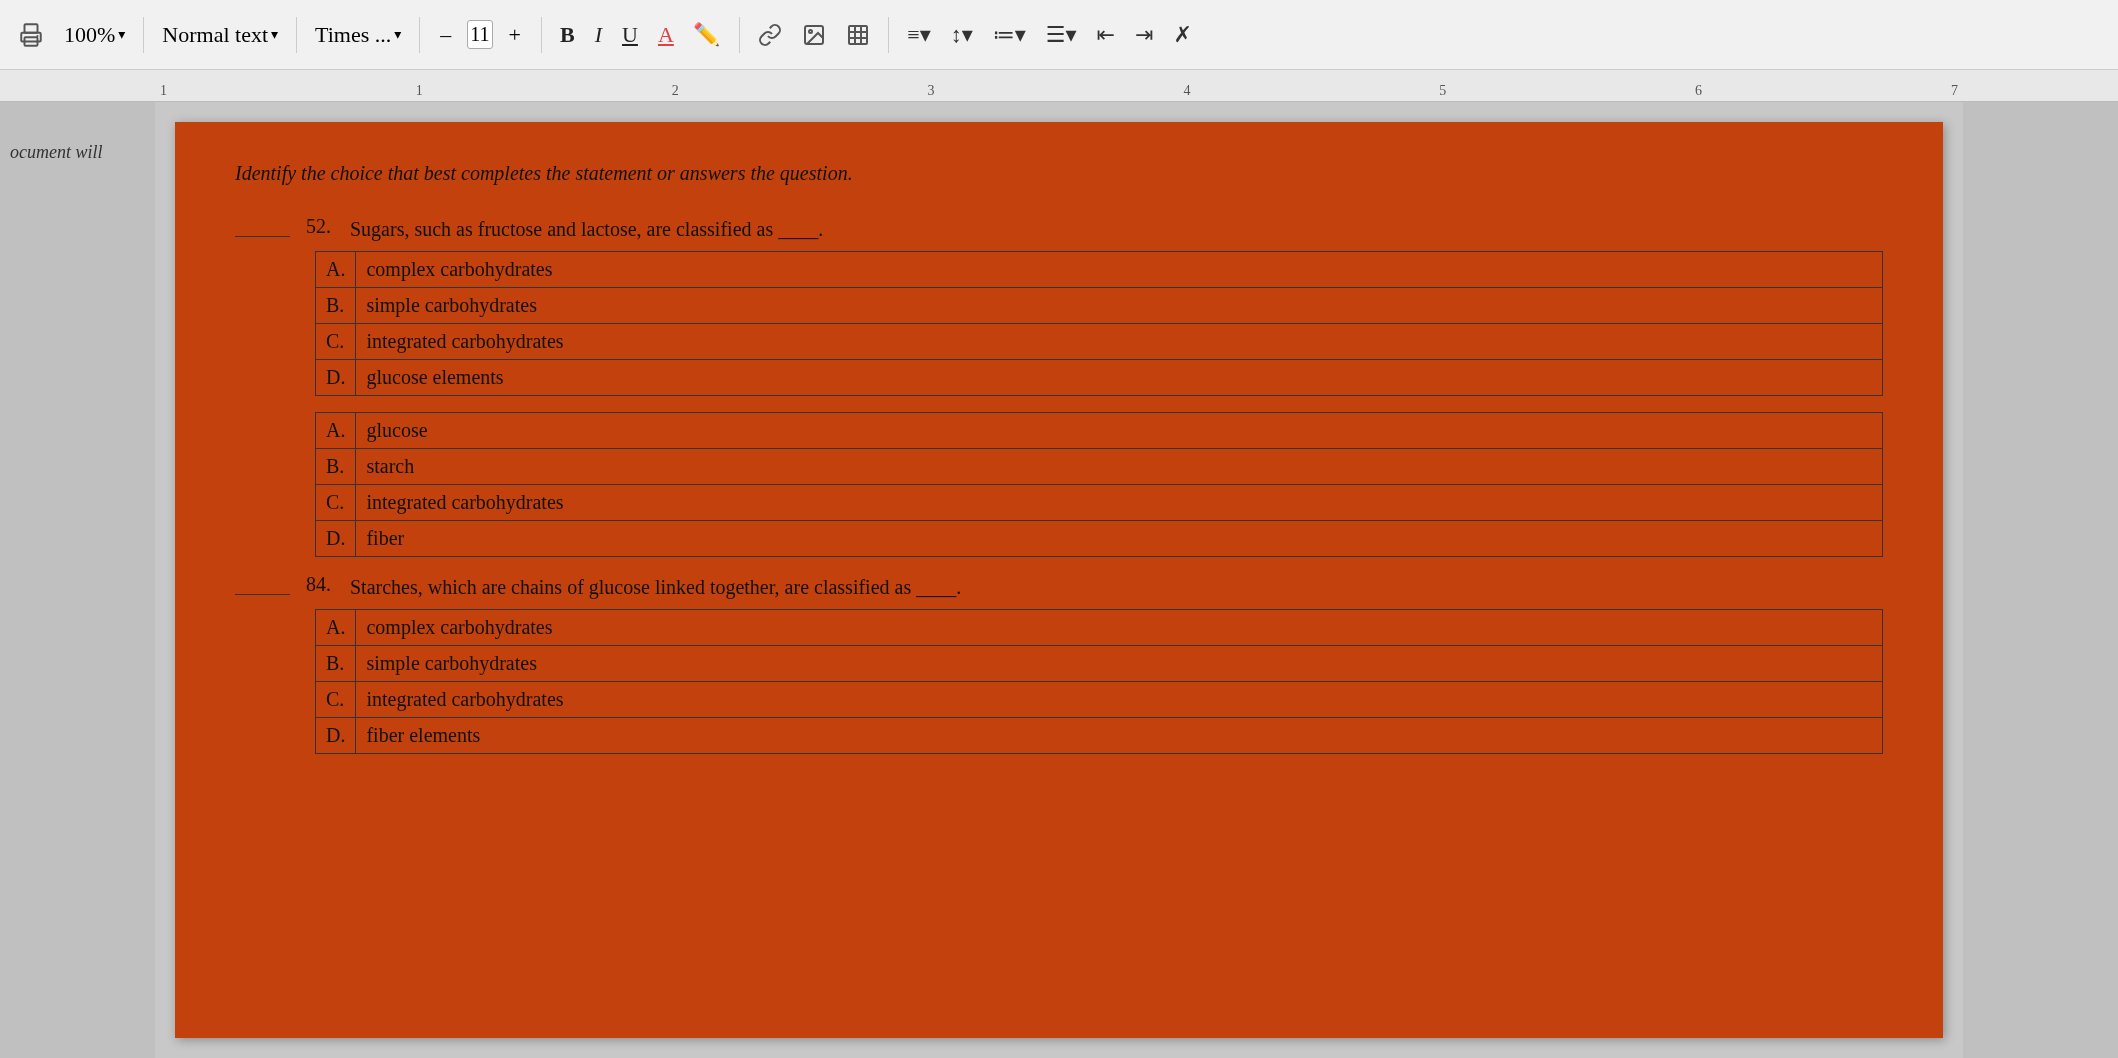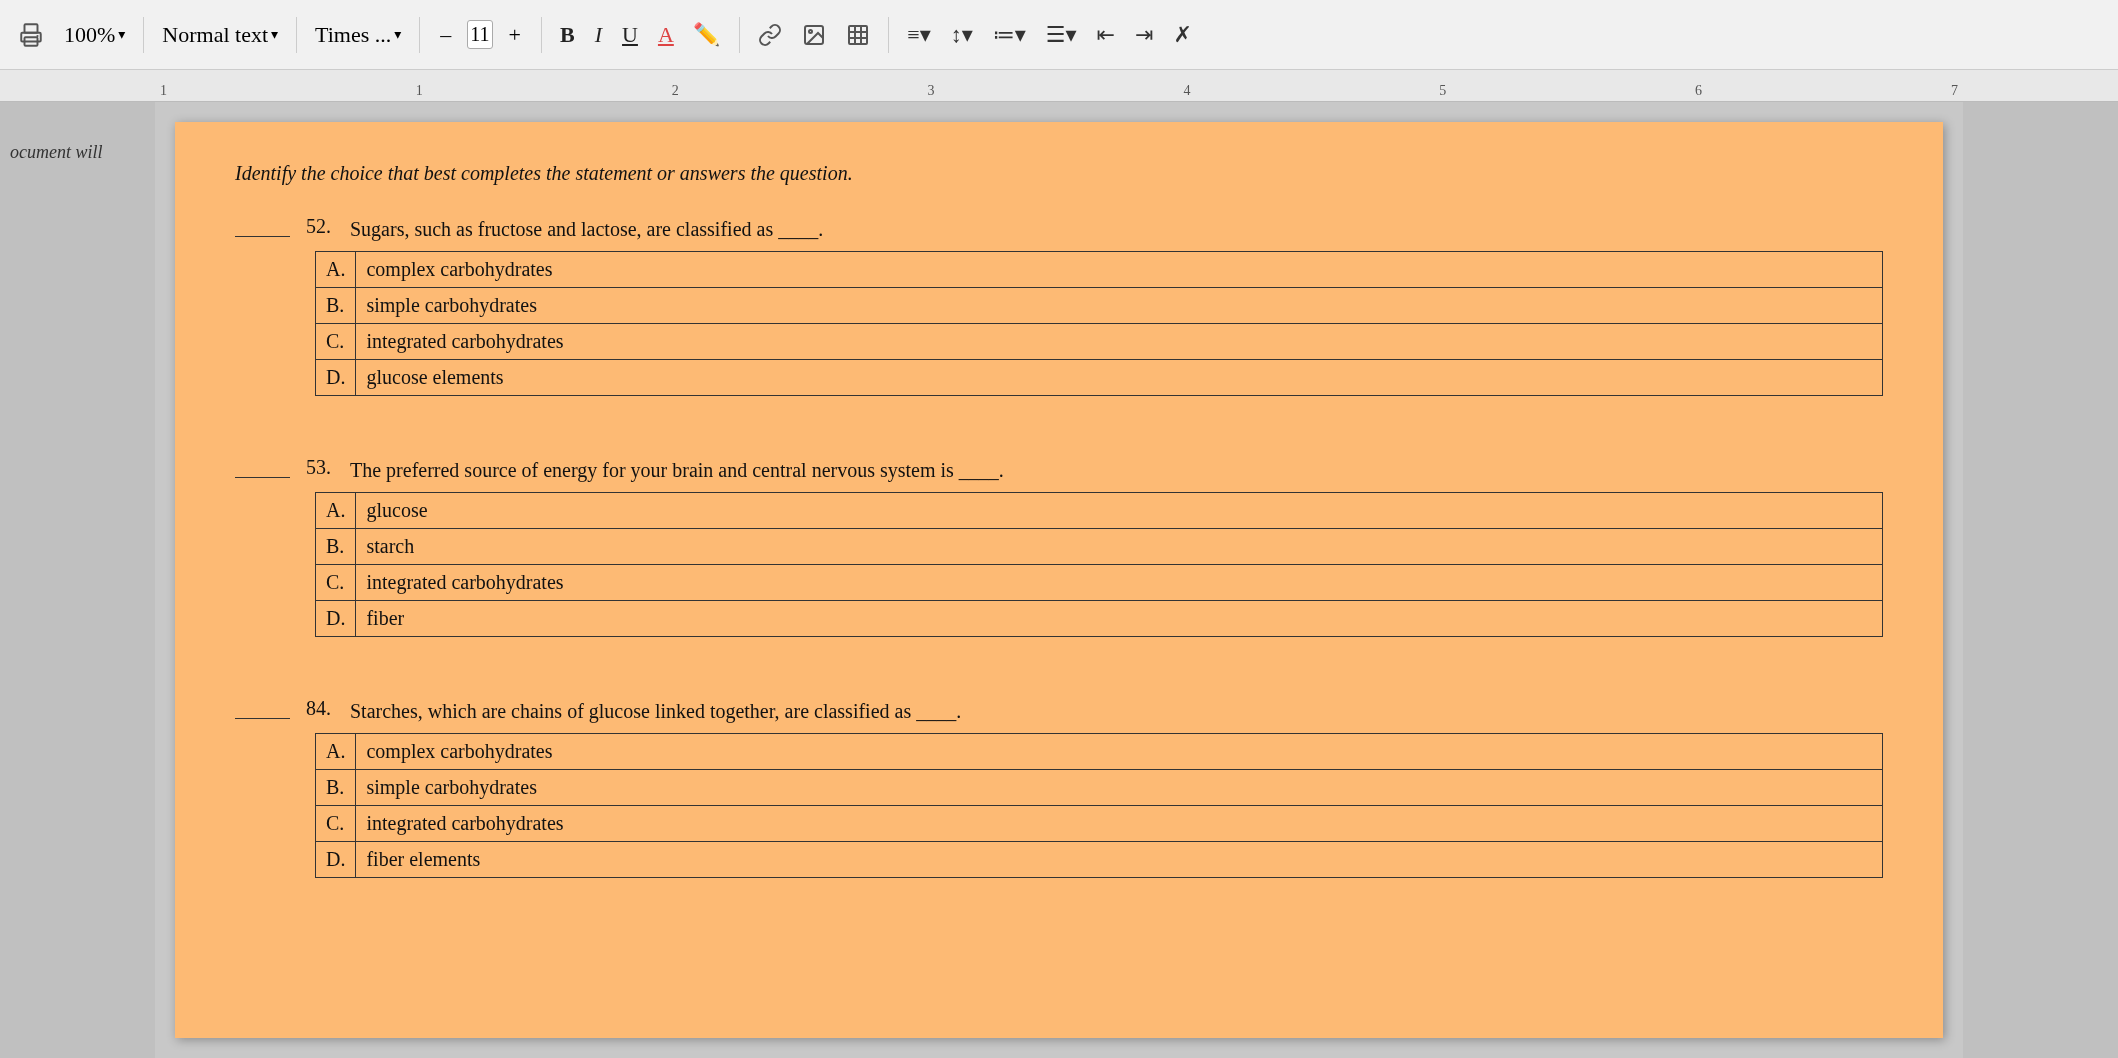--- a/index.html
+++ b/index.html
@@ -127,21 +127,21 @@
     .sidebar-text {
       font-size: 18px;
       color: #333;
       font-style: italic;
       writing-mode: horizontal-tb;
     }
 
     
     .doc-page {
       flex: 1;
-      background-color: #fdba74;
+      background-color: #c2410c;
       margin: 20px 20px;
       padding: 40px 60px;
       box-shadow: 2px 2px 10px rgba(0,0,0,0.3);
       overflow: hidden;
     }
 
     
     .right-sidebar {
       width: 155px;
       background-color: #c0c0c0;
@@ -149,21 +149,21 @@
 
     
     .doc-instructions {
       font-style: italic;
       font-size: 20px;
       margin-bottom: 30px;
       color: #111;
     }
 
     .question-block {
-      margin-bottom: 60px;
+      margin-bottom: 16px;
     }
 
     .question-header {
       display: flex;
       align-items: flex-start;
       margin-bottom: 8px;
     }
 
     .answer-blank {
       width: 55px;
@@ -342,25 +342,20 @@
         </tr>
         <tr>
           <td>D.</td>
           <td>glucose elements</td>
         </tr>
       </tbody>
         </table>
     </div>
 
     <div class="question-block">
-      <div class="question-header">
-        <span class="answer-blank"></span>
-        <span class="question-number">53.</span>
-        <span class="question-text">The preferred source of energy for your brain and central nervous system is ____.</span>
-      </div>
       <table class="answer-table">
         <tbody>
             <tr>
           <td>A.</td>
           <td>glucose</td>
         </tr>
         <tr>
           <td>B.</td>
           <td>starch</td>
         </tr>

